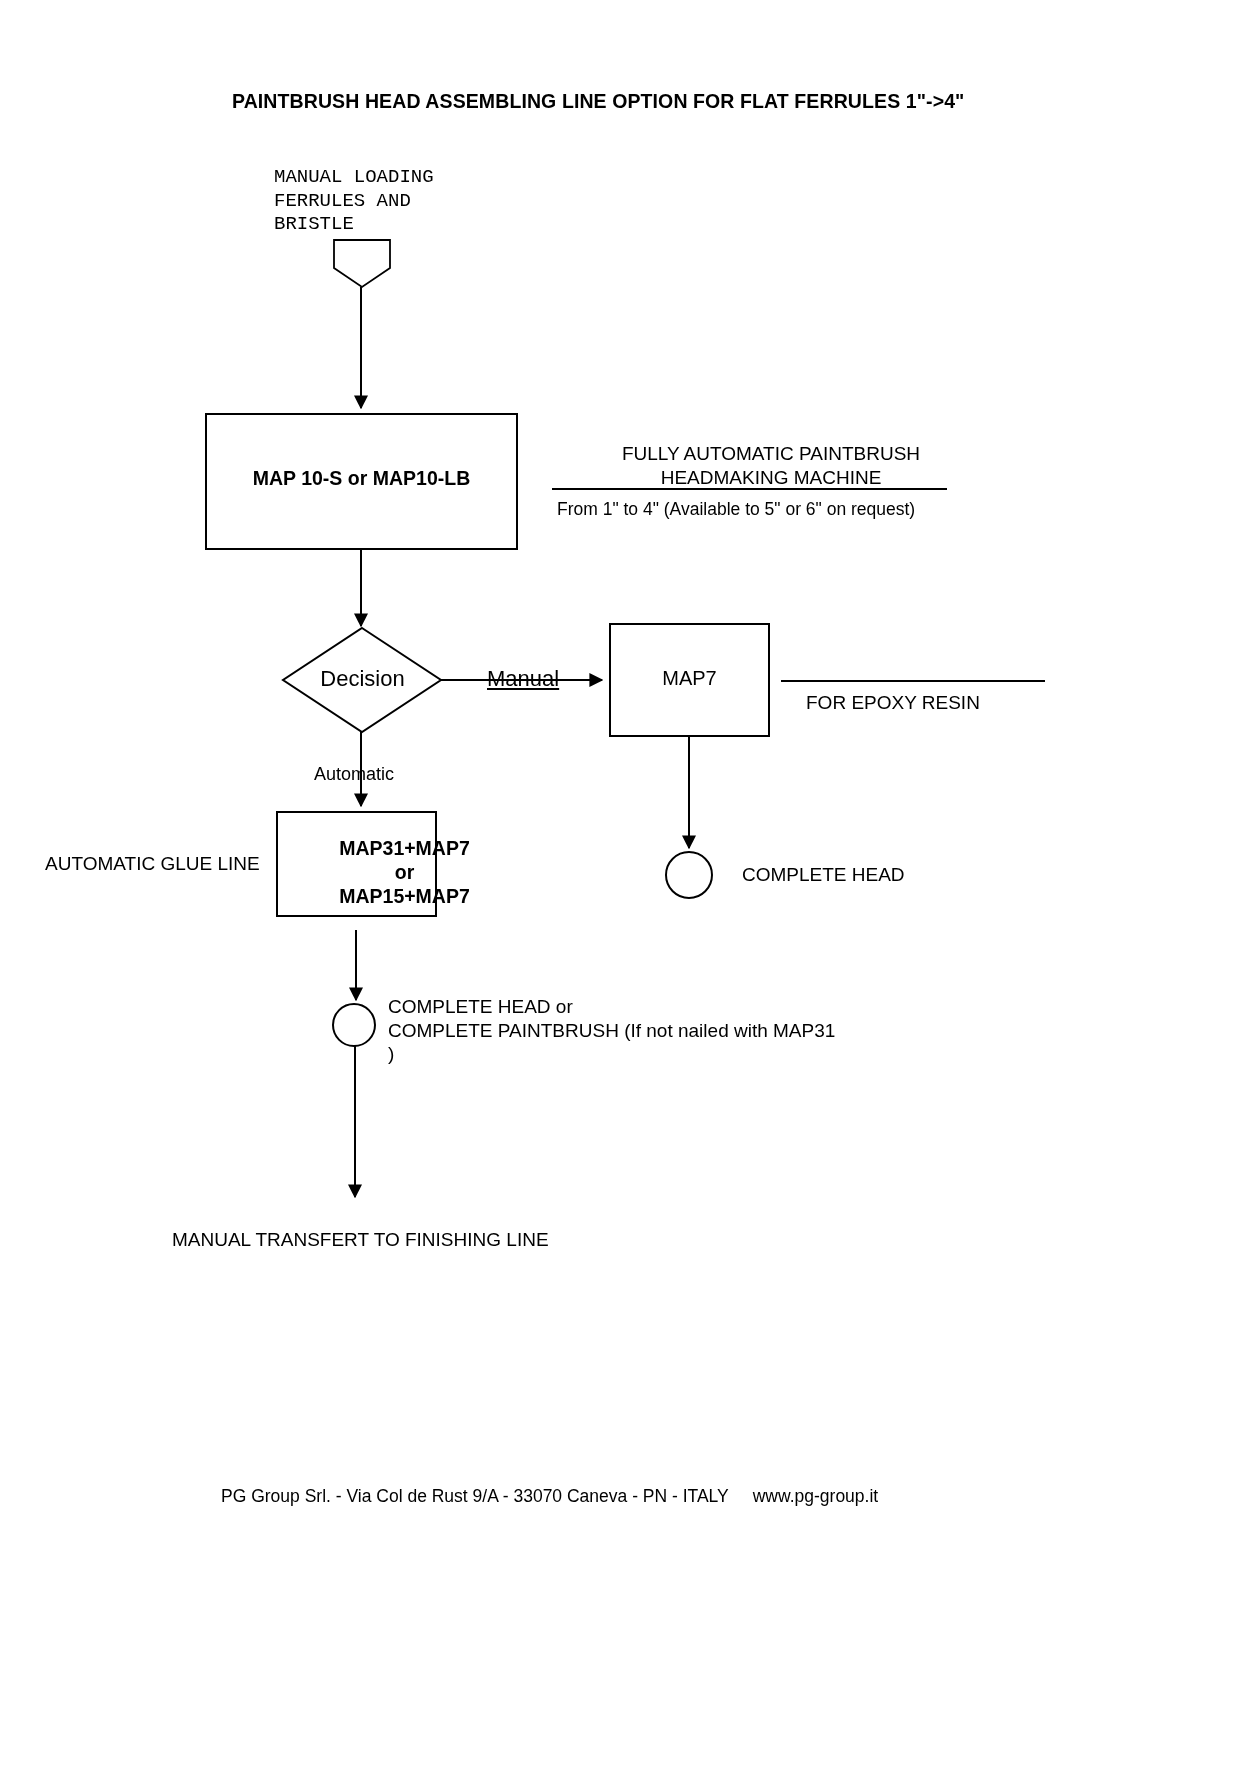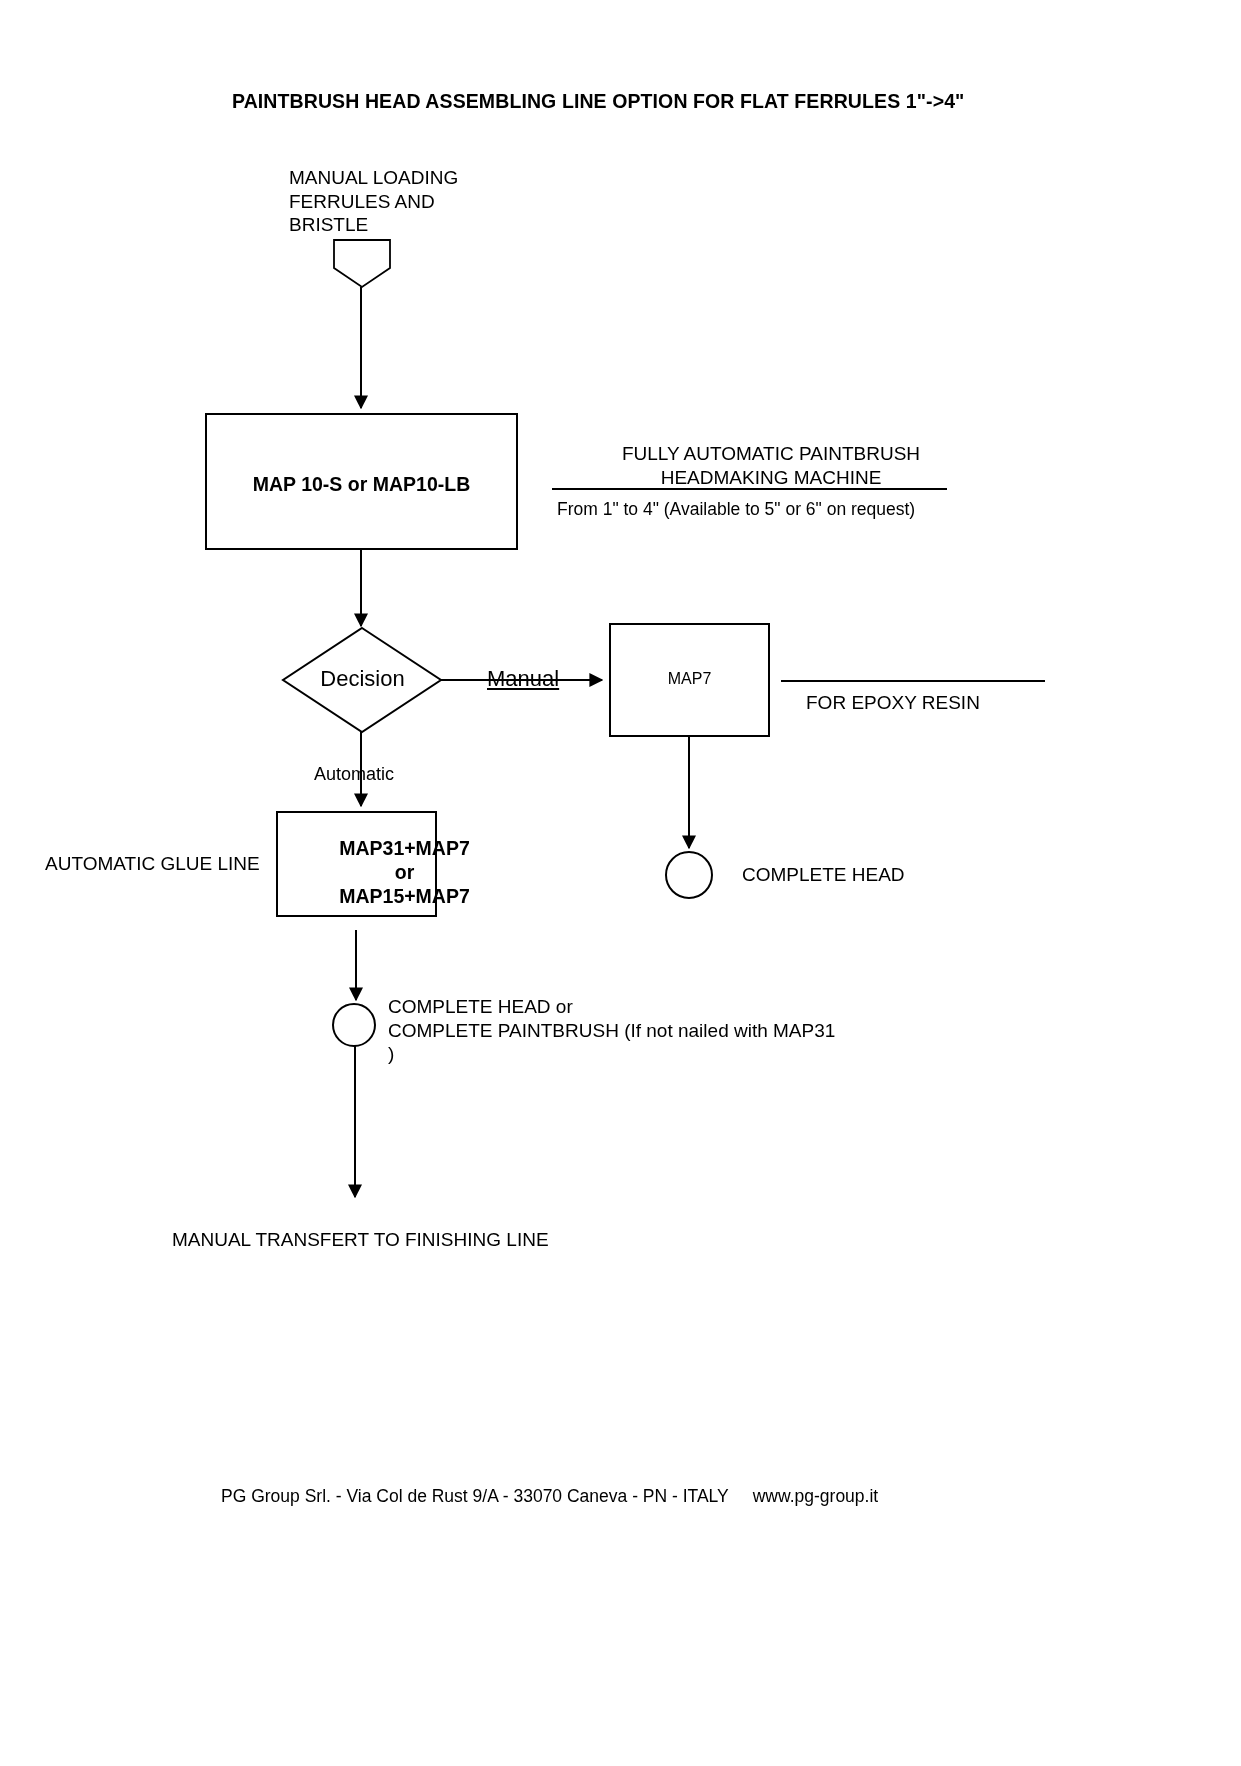--- a/index.html
+++ b/index.html
@@ -49,28 +49,28 @@
     line-height: 24px;
     white-space: pre;
     text-align: center;
   }
   .lbl-sm {
     font-size: 17.5px;
     line-height: 22px;
     white-space: pre;
   }
 
-  .load-note { left: 289px; top: 166px; }
-  .map10-text { left: 206px; top: 466px; width: 311px; margin-top: 6px; }
+  .load-note { left: 274px; top: 166px; font-family: Liberation Mono, monospace; }
+  .map10-text { left: 206px; top: 466px; width: 311px; }
   .fully-auto { left: 595px; top: 442px; text-align: center; width: 352px; }
   .from-range { left: 557px; top: 498px; }
   .decision-text { left: 284px; top: 667px; width: 157px; text-align: center; font-size: 22px; }
   .manual-edge { left: 487px; top: 667px; font-size: 22px; text-decoration: underline; }
   .automatic-edge { left: 314px; top: 763px; font-size: 18px; }
-  .map7-text { left: 610px; top: 667px; width: 159px; text-align: center; font-size: 16px; }
+  .map7-text { left: 610px; top: 667px; width: 159px; text-align: center; font-size: 20px; }
   .glue-disp { left: 785px; top: 634px; text-align: center; width: 280px; }
   .epoxy { left: 806px; top: 691px; }
   .map31-text { left: 277px; top: 836px; width: 159px; margin-left: 48px; }
   .auto-glue-line { left: 45px; top: 852px; }
   .complete-head-right { left: 742px; top: 863px; }
   .complete-head-left { left: 388px; top: 995px; }
   .manual-transfert { left: 172px; top: 1228px; }
   .footer { left: 221px; top: 1486px; font-size: 17.5px; white-space: pre; }
 </style>
 </head>

